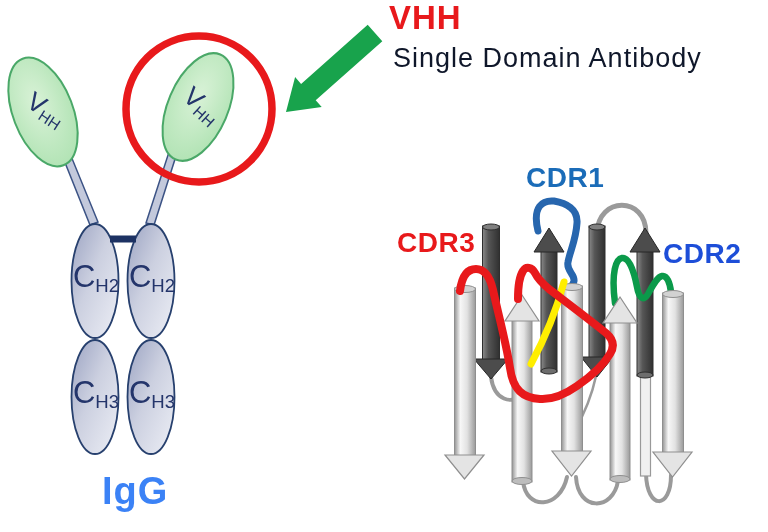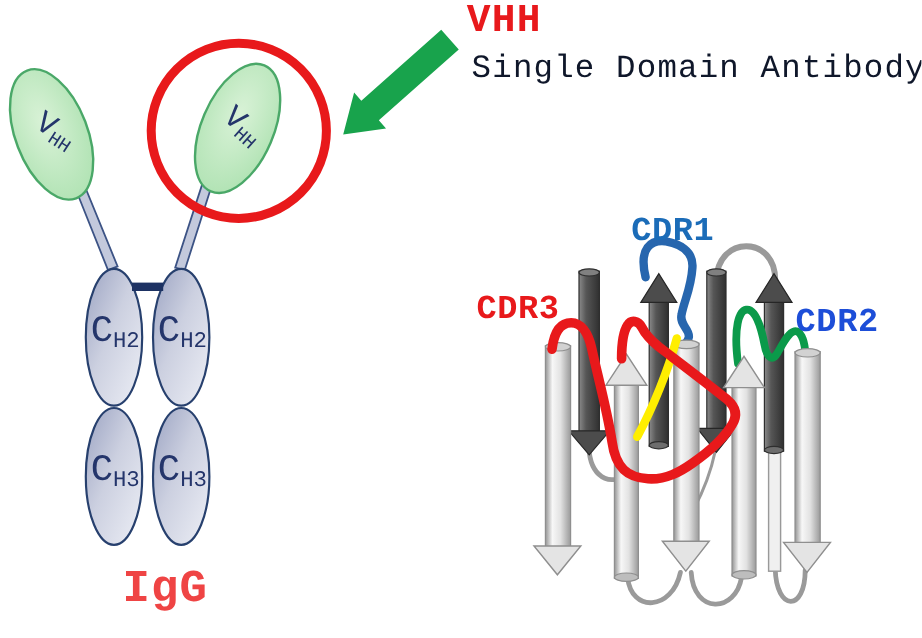--- a/index.html
+++ b/index.html
@@ -1,28 +1,28 @@
 <!DOCTYPE html>
 <html><head>
 <meta charset="utf-8">
 <style>
   html,body{margin:0;padding:0;background:#fff;}
   #canvas{
     position:relative;width:768px;height:532px;background:#ffffff;
-    overflow:hidden;font-family:Liberation Mono, monospace;
+    overflow:hidden;font-family:Liberation Sans, sans-serif;
   }
   #diagram-svg{position:absolute;left:0;top:0;}
   .lbl{position:absolute;white-space:nowrap;line-height:1.05;}
   .title{left:389px;top:1px;font-size:33px;font-weight:bold;color:#e8191c;letter-spacing:1px;}
   .subtitle{left:393px;top:44px;font-size:27px;color:#0f172a;letter-spacing:1px;}
-  .cdr{font-size:28px;font-weight:bold;letter-spacing:0.5px;margin-top:16px;}
+  .cdr{font-size:28px;font-weight:bold;letter-spacing:0.5px;}
   .cdr1{left:526px;top:163px;color:#1b6cb8;}
   .cdr3{left:397px;top:228px;color:#e8191b;text-align:right;}
   .cdr2{left:663px;top:239px;color:#1d4ed8;}
-  .igg-label{left:102px;top:472px;font-size:38px;font-weight:bold;color:#ef4444;letter-spacing:1px;}
+  .igg-label{left:102px;top:472px;font-size:38px;font-weight:bold;color:#3b82f6;letter-spacing:1px;}
   .domain-lbl{color:#24356b;text-align:center;}
   .vhh-lbl{width:64px;font-size:26px;}
   .vhh-left{left:14px;top:96px;transform:rotate(33deg);}
   .vhh-right{left:170px;top:92px;transform:rotate(42deg);}
   .ch-lbl{width:64px;font-size:31px;}
   .ch2-left{left:64px;top:261px;}
   .ch2-right{left:120px;top:261px;}
   .ch3-left{left:64px;top:377px;}
   .ch3-right{left:120px;top:377px;}
   .sub{font-size:0.6em;position:relative;top:0.25em;letter-spacing:0;}

